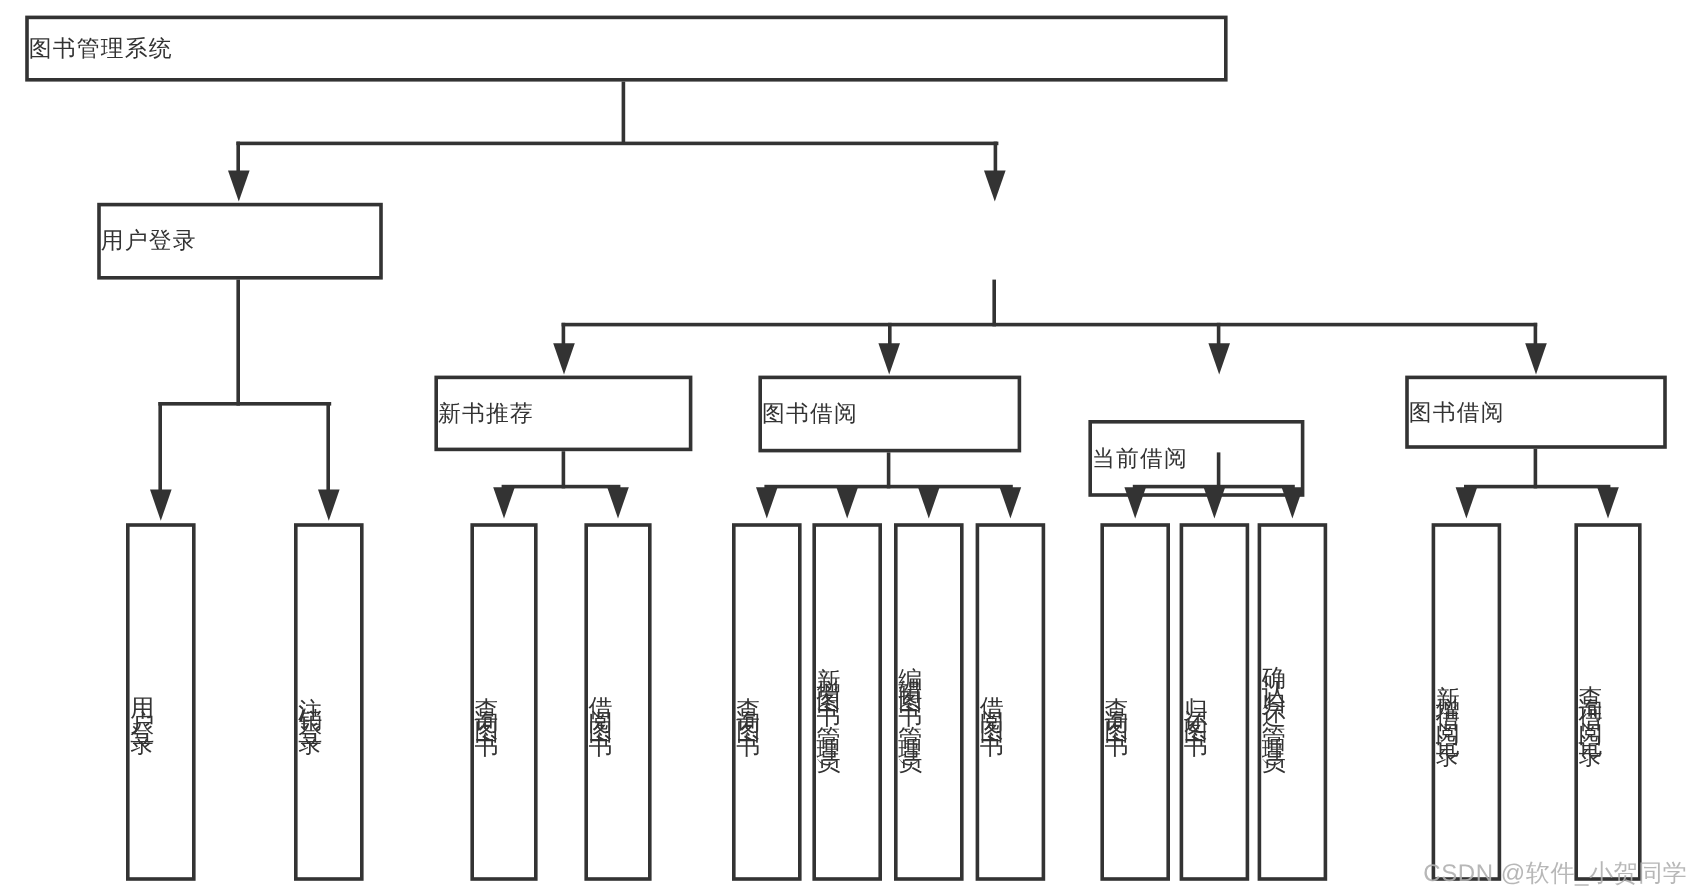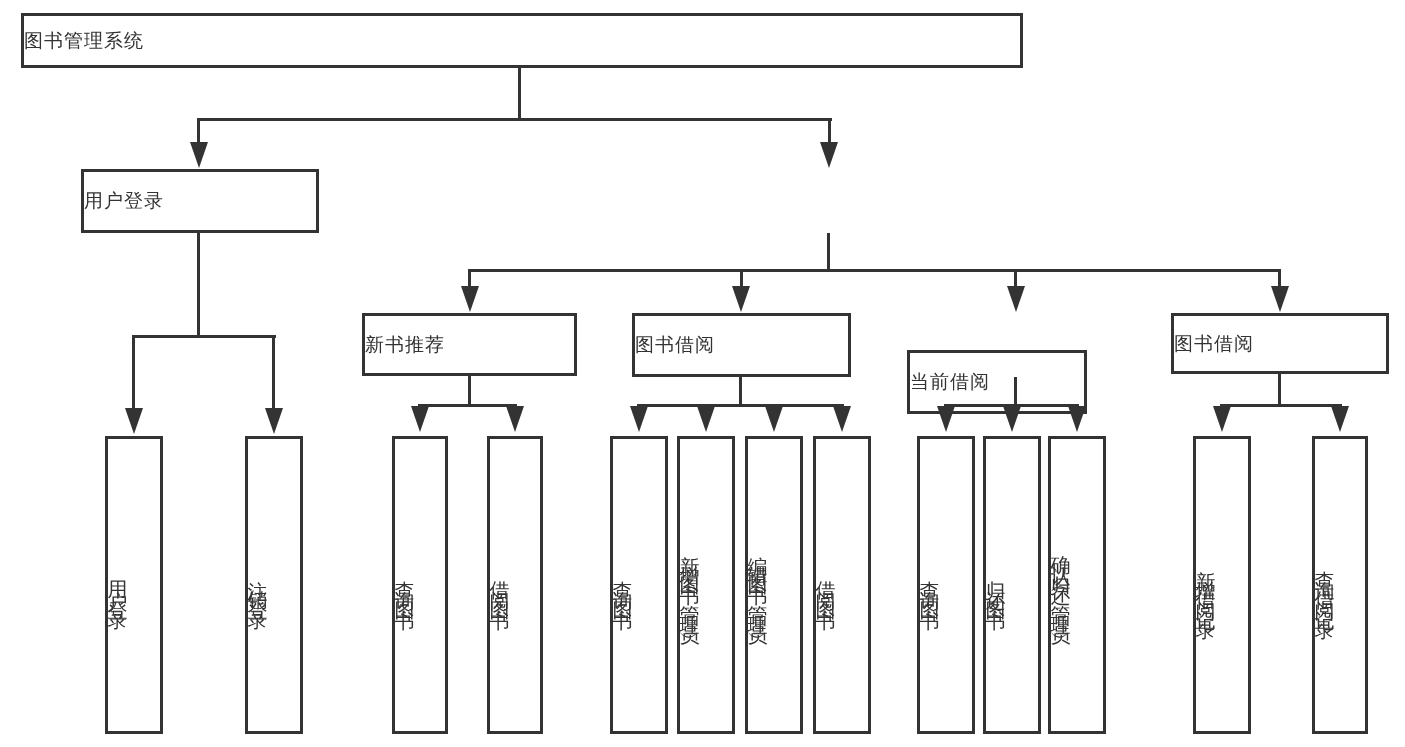--- a/index.html
+++ b/index.html
@@ -156,14 +156,15 @@
     <span class="vtext">确认归还（管理员）</span>
   </div>
 
   <div class="box v" style="left:1193px;top:436px;width:58px;height:298px;">
     <span class="vtext">新增借阅记录</span>
   </div>
   <div class="box v" style="left:1312px;top:436px;width:56px;height:298px;">
     <span class="vtext">查询借阅记录</span>
   </div>
 
+  <div id="watermark">CSDN @软件_小贺同学</div>
 
 </div>
 
 </body></html>

